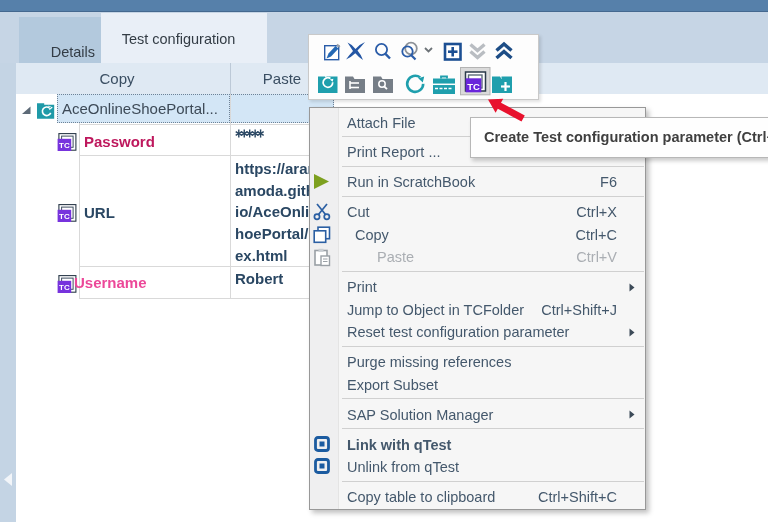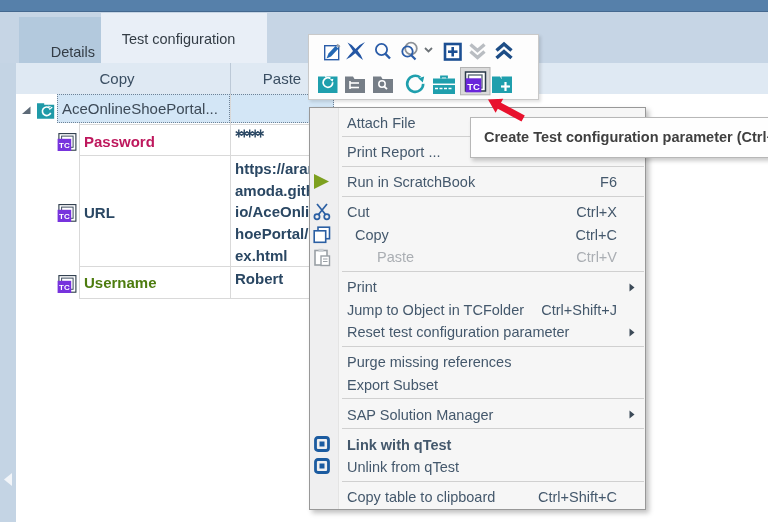--- a/index.html
+++ b/index.html
@@ -113,22 +113,22 @@
           <line x1="-3.1" y1="-1.9" x2="3.1" y2="1.9"></line>
           <line x1="-3.1" y1="1.9" x2="3.1" y2="-1.9"></line>
         </g>
     </g>
   </svg>
   <div class="abs" style="left:84px;top:198px;width:140px;height:29px;line-height:29px;
        font-size:15px;font-weight:bold;color:#2a4763;">URL</div>
   <div class="abs" style="left:235px;top:158.2px;width:76px;height:110px;line-height:21.6px;
        font-size:15px;font-weight:bold;color:#2a4763;white-space:nowrap;overflow:hidden;">
        https://aram<br>amoda.githu<br>io/AceOnlin<br>hoePortal/i<br>ex.html</div>
-  <div class="abs" style="left:84px;top:268px;width:140px;height:29px;line-height:29px;
-       font-size:15px;font-weight:bold;color:#4d7c0f;">Username</div>
+  <div class="abs" style="left:74px;top:268px;width:140px;height:29px;line-height:29px;
+       font-size:15px;font-weight:bold;color:#ec4899;">Username</div>
   <div class="abs" style="left:235px;top:266px;width:75px;height:26.5px;line-height:26.5px;
        font-size:15px;font-weight:bold;color:#2a4763;">Robert</div>
 
   <div class="abs" style="left:308px;top:34px;width:231px;height:66px;background:#fdfdfd;
        border:1px solid #c9c9c9;box-sizing:border-box;box-shadow:2px 2px 3px rgba(0,0,0,0.12);"></div>
   <svg class="abs" style="left:308px;top:34px;" width="231" height="66" viewBox="0 0 231 66" id="toolbarsvg">
 
     <g transform="translate(16,9)">
       <rect x="0.7" y="2.7" width="14" height="14" fill="#fff" stroke="#2a5ca8" stroke-width="1.4"></rect>
       <path d="M2.5 15.5 L4.5 10.5 L11.5 3 L14.5 5.5 L7 13.5 Z" fill="#2468b4"></path>

